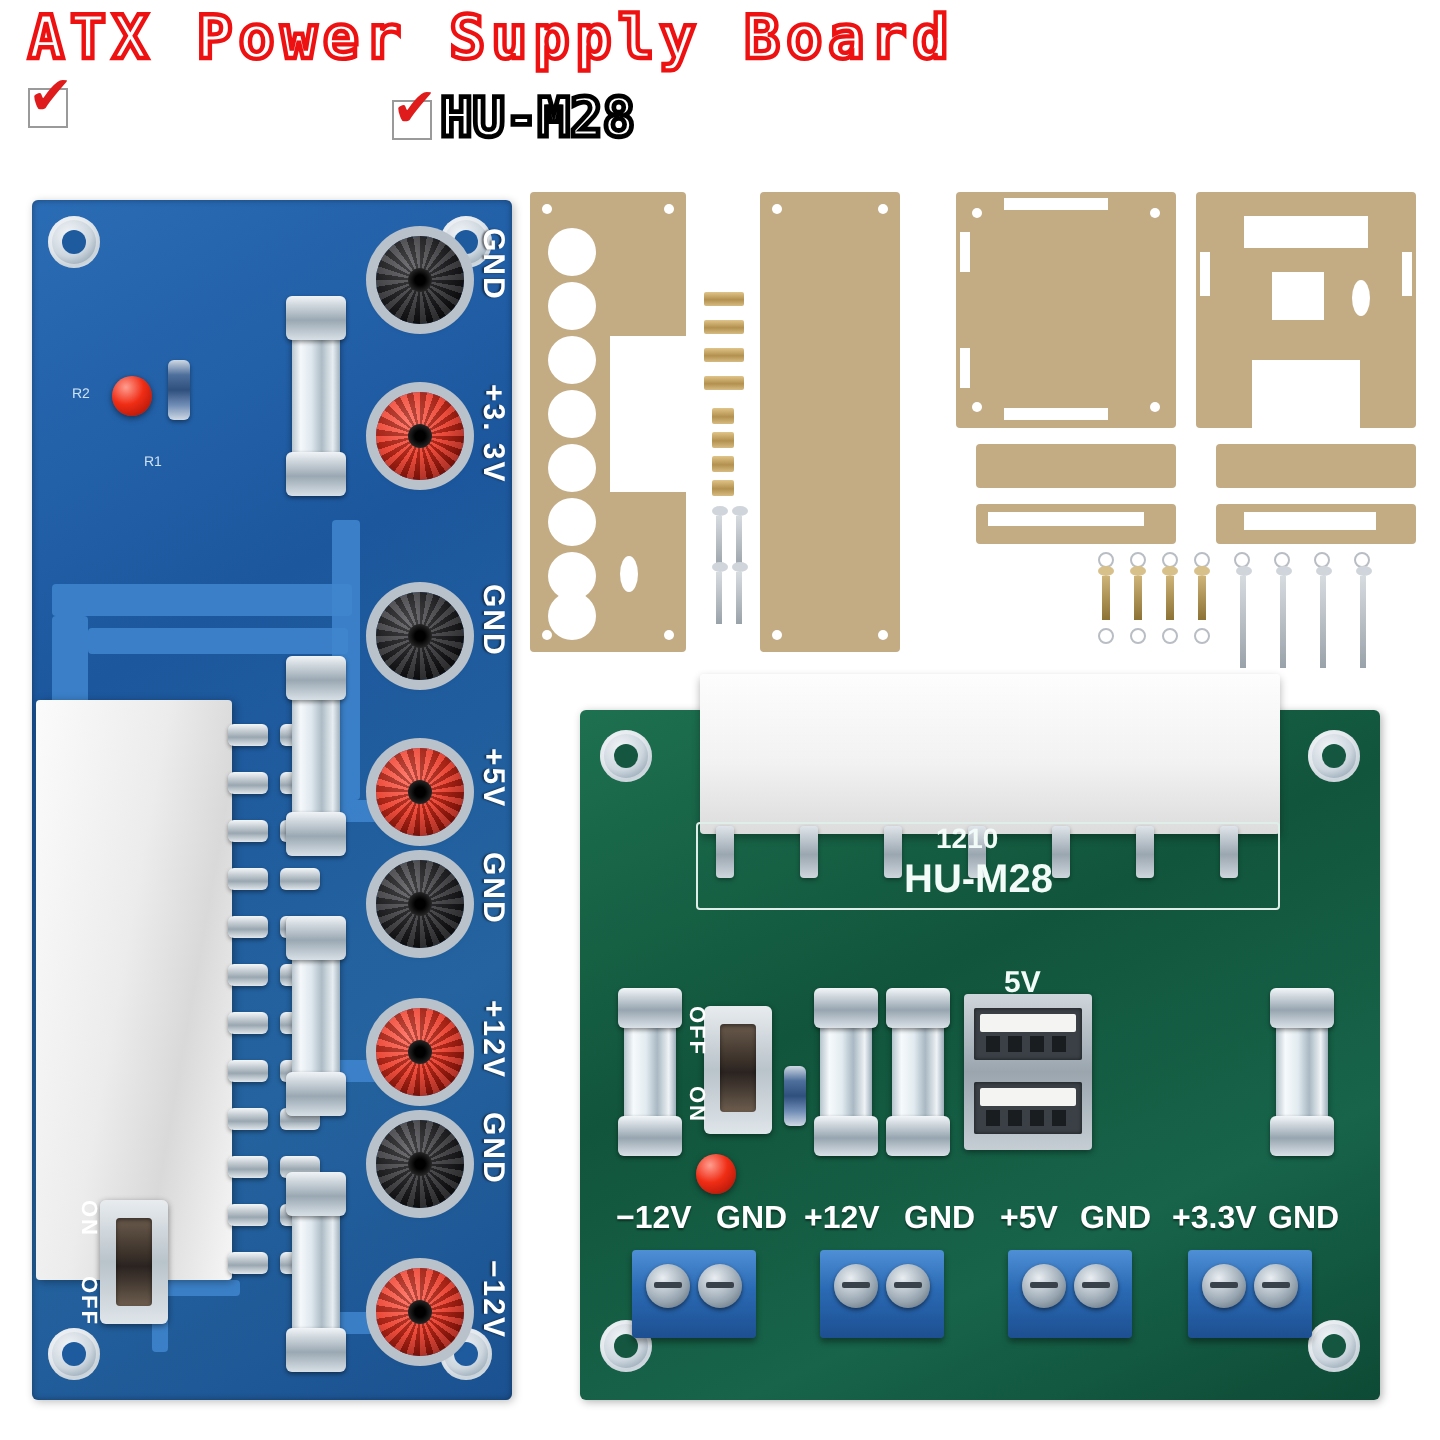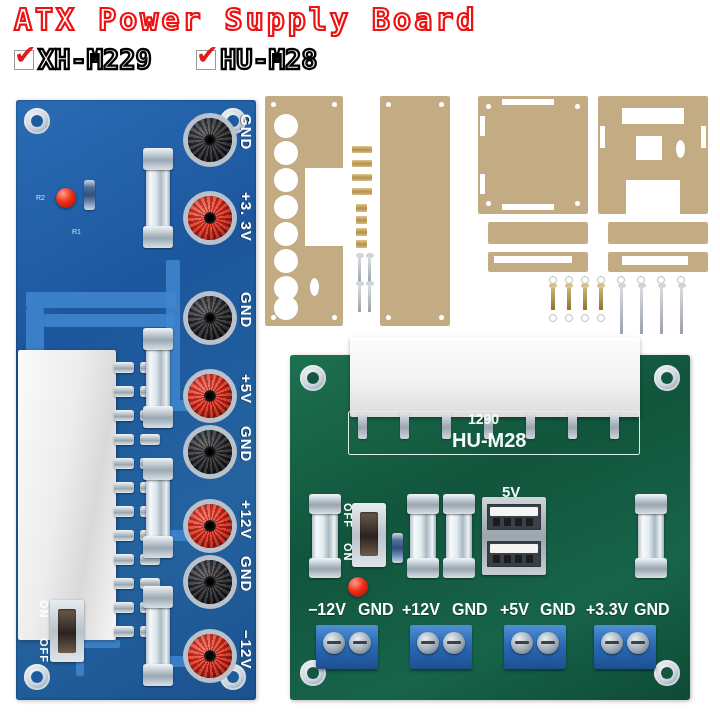--- a/index.html
+++ b/index.html
@@ -156,21 +156,20 @@
 <body>
 
 <div id="header">
   <div id="title">ATX Power Supply Board</div>
 
   <div class="chk-row">
     <div class="chk-item" style="left:14px;">
       <span class="chk-box">
         <span class="chk-mark">✔</span>
       </span>
-      <span class="chk-label">XH-M229</span>
     </div>
     <div class="chk-item" style="left:196px;">
       <span class="chk-box">
         <span class="chk-mark">✔</span>
       </span>
       <span class="chk-label">HU-M28</span>
     </div>
   </div>
 </div>
 
@@ -432,21 +431,21 @@
   <div id="atx-conn-green"></div>
   <div class="gpin" style="left:68px;top:58px;"></div>
   <div class="gpin" style="left:110px;top:58px;"></div>
   <div class="gpin" style="left:152px;top:58px;"></div>
   <div class="gpin" style="left:194px;top:58px;"></div>
   <div class="gpin" style="left:236px;top:58px;"></div>
   <div class="gpin" style="left:278px;top:58px;"></div>
   <div class="gpin" style="left:320px;top:58px;"></div>
 
   <div class="silk-box" style="left:58px;top:56px;width:290px;height:42px;"></div>
-  <div class="silk-txt" style="left:178px;top:56px;font-size:14px;">1290</div>
+  <div class="silk-txt" style="left:178px;top:56px;font-size:14px;">1210</div>
   <div class="silk-txt" style="left:162px;top:74px;font-size:20px;">HU-M28</div>
 
   <div class="gfuse" style="left:22px;top:142px;"></div>
   <div class="gfuse" style="left:120px;top:142px;"></div>
   <div class="gfuse" style="left:156px;top:142px;"></div>
   <div class="gfuse" style="left:348px;top:142px;"></div>
 
   <div class="switch" style="left:62px;top:148px;height:64px;">
     <span class="lever"></span>
   </div>

